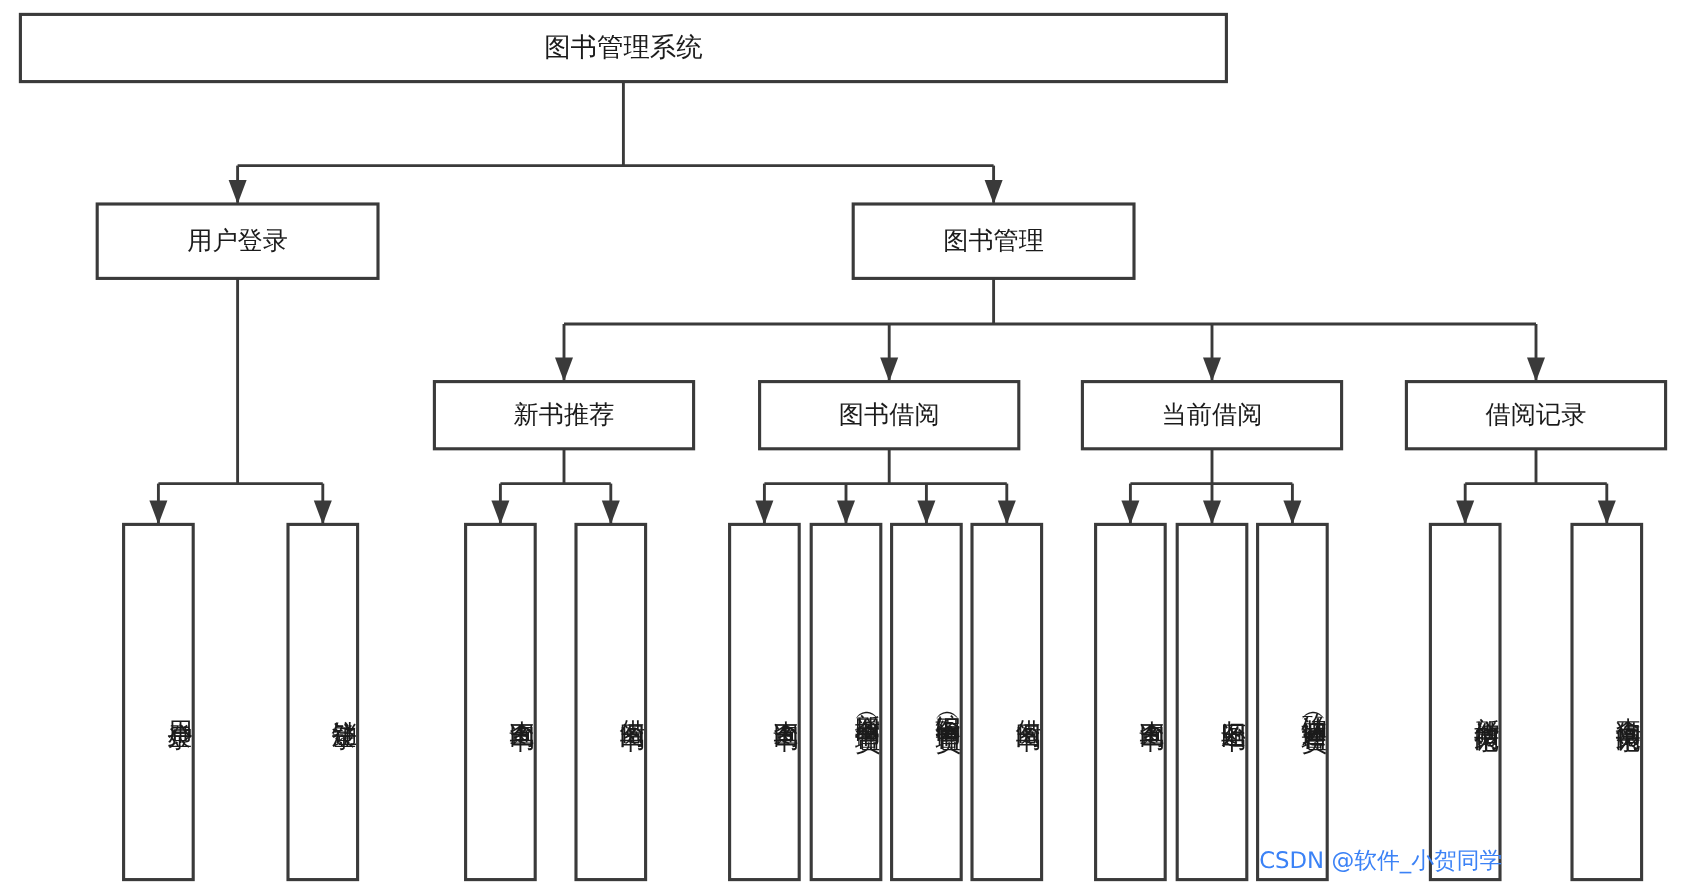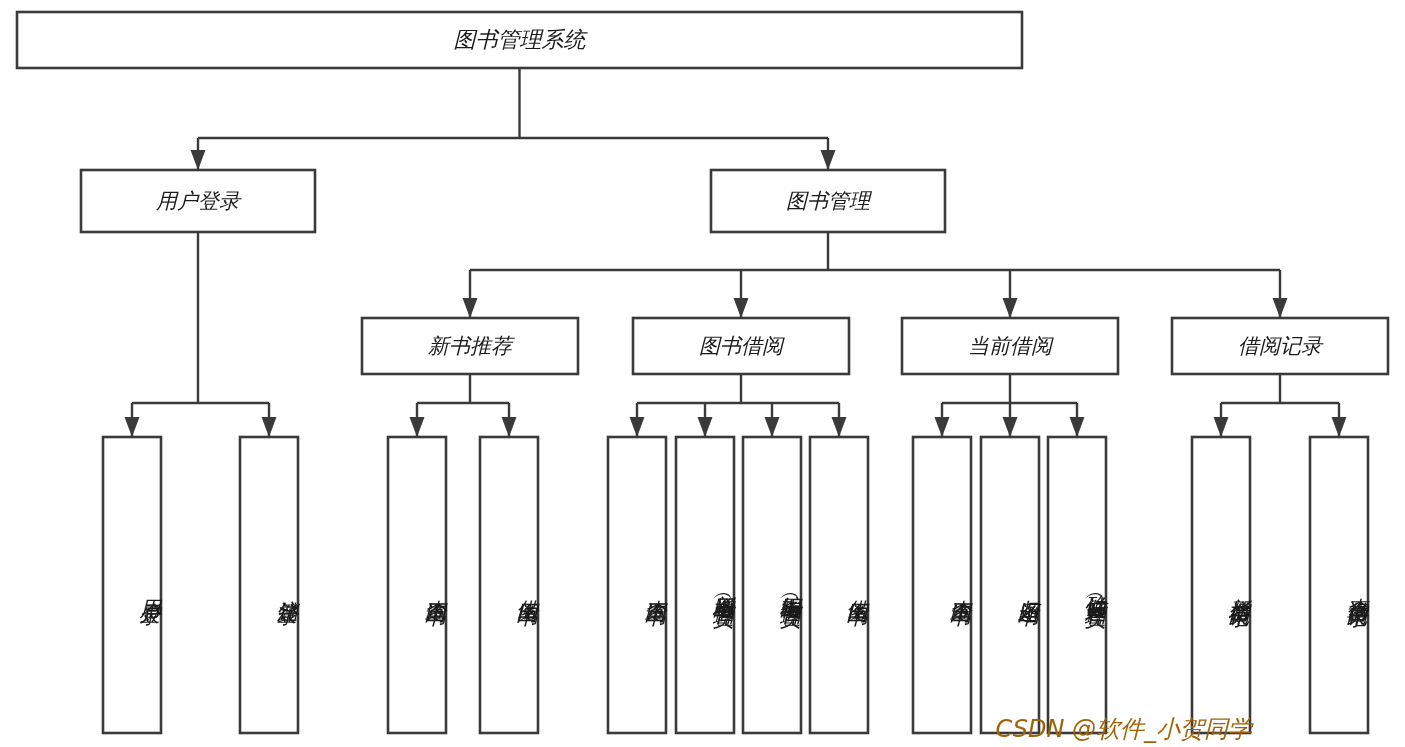--- a/index.html
+++ b/index.html
@@ -12,21 +12,20 @@
     width: 1405px;
     height: 747px;
     overflow: hidden;
     font-family: "DejaVu Sans", "Liberation Sans", sans-serif;
   }
   #diagram-root {
     position: relative;
     width: 1264px;
     height: 747px;
     background: #ffffff;
-    font-style: italic;
   }
   svg.diagram-canvas {
     position: absolute;
     left: 0;
     top: 0;
     width: 1405px;
     height: 747px;
     display: block;
   }
   .node-box {
@@ -67,24 +66,24 @@
     line-height: 1.12;
     letter-spacing: 2px;
     color: #1b1b1b;
     white-space: nowrap;
     text-align: left;
     pointer-events: none;
   }
   .watermark {
     position: absolute;
     right: 12px;
-    bottom: 2px;
-    font-family: "DejaVu Sans", "Liberation Sans", sans-serif;
-    font-size: 24px;
-    color: #a16207;
+    bottom: 17px;
+    font-family: "DejaVu Sans", "Liberation Sans", sans-serif;
+    font-size: 19px;
+    color: #3b82f6;
     white-space: nowrap;
   }
 </style>
 </head>
 <body>
 
 <div id="diagram-root">
   <svg class="diagram-canvas" id="diagram-svg" viewBox="0 0 1405 747" xmlns="http://www.w3.org/2000/svg">
       <g>
         <path class="connector" d="M 519.5 68 L 519.5 138"></path>

